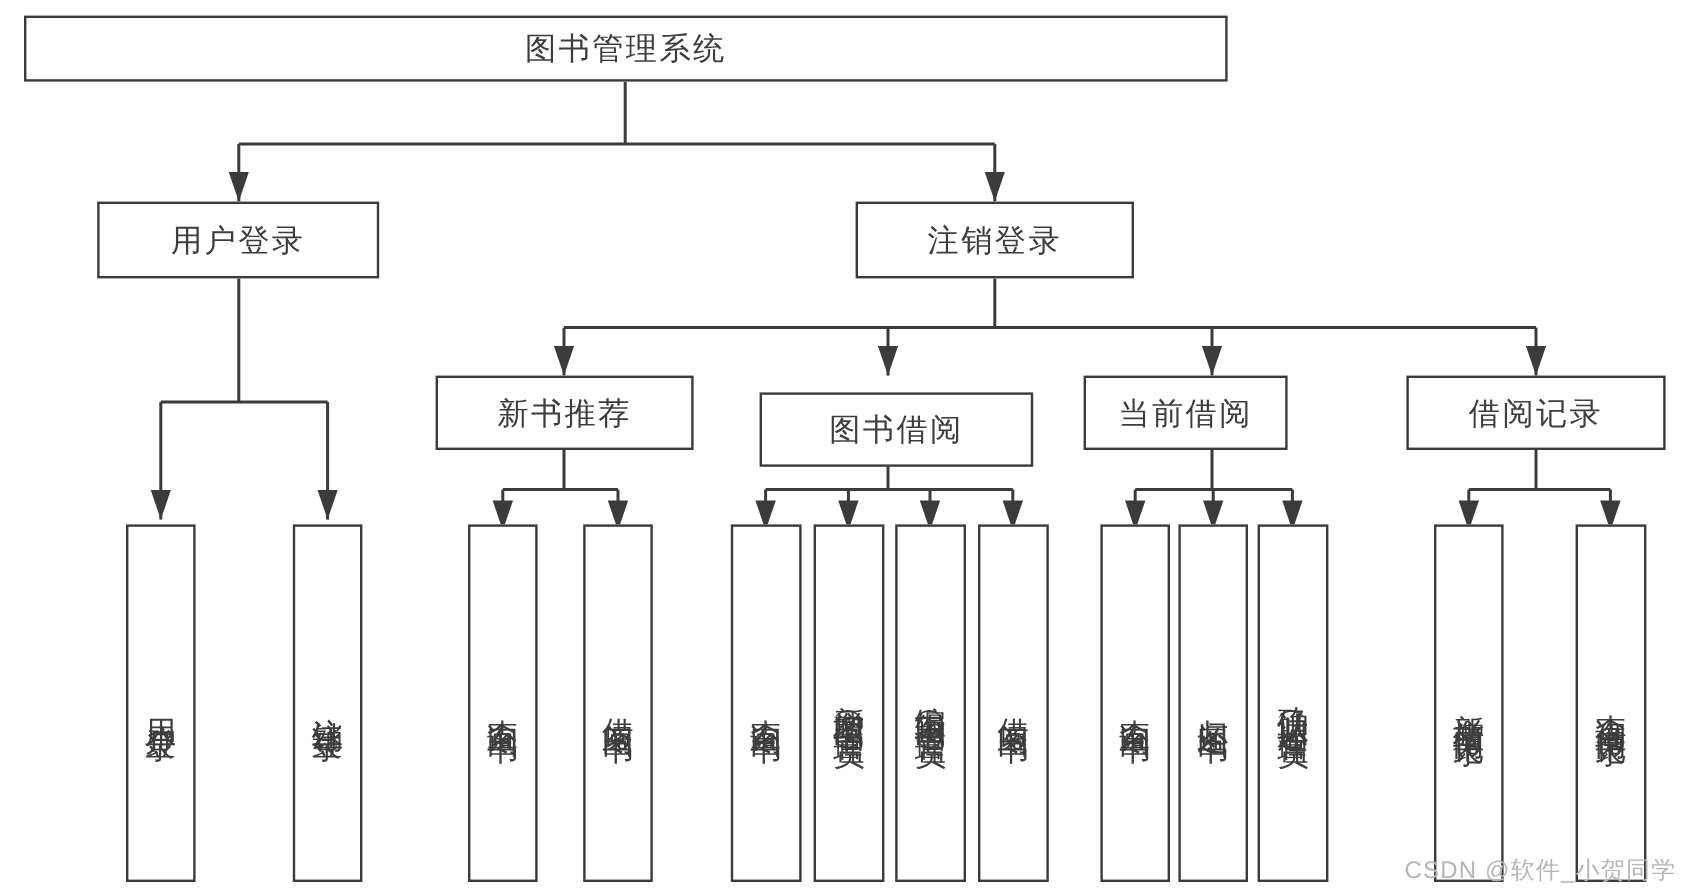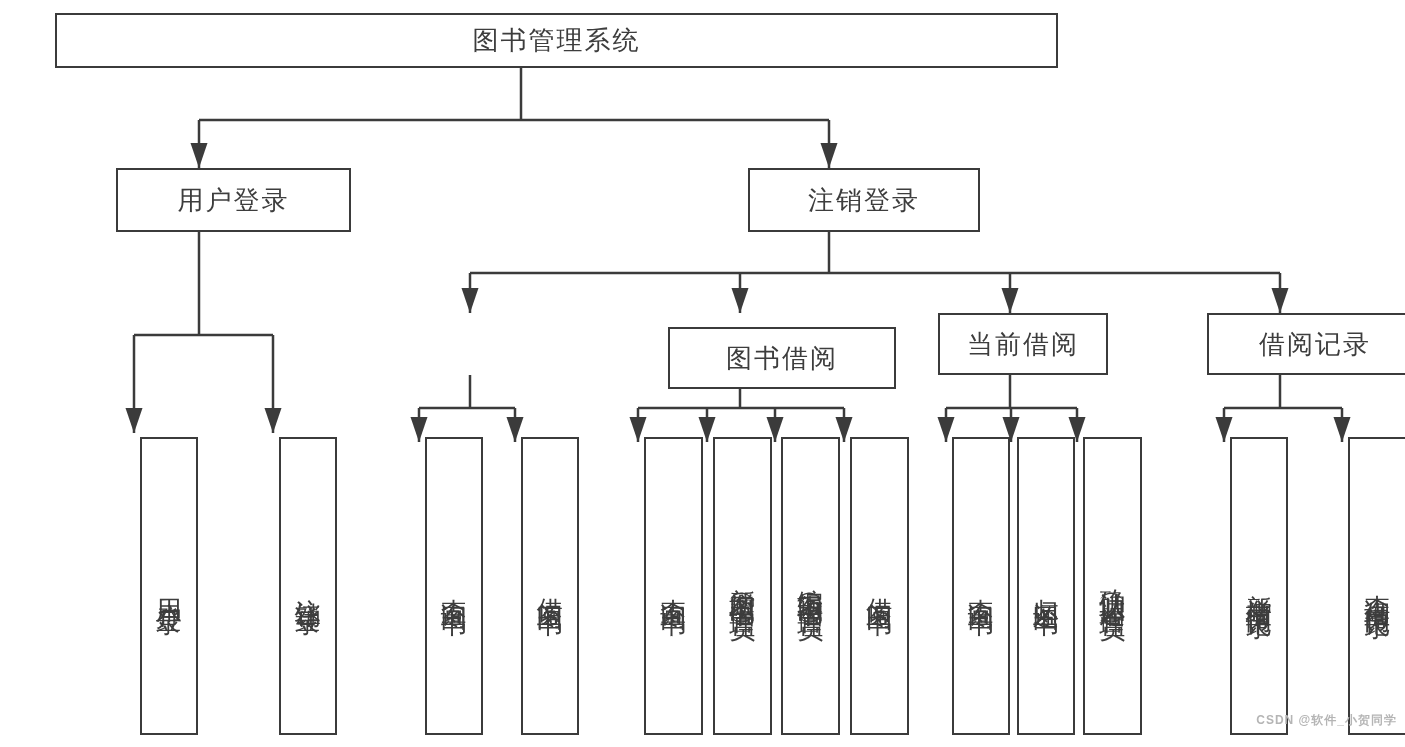--- a/index.html
+++ b/index.html
@@ -13,44 +13,43 @@
   }
   .lines{
     position:absolute;left:0;top:0;width:1405px;height:747px;
     color:var(--line,#3b3b3b);
   }
   .box{
     position:absolute;
     box-sizing:border-box;
     border:2px solid var(--line,#3b3b3b);
     background:#ffffff;
-    display:flex;align-items:center;justify-content:center;margin-left:35px;
+    display:flex;align-items:center;justify-content:center;
   }
   .hlbl{
     font-size:26px;
     letter-spacing:2px;
     white-space:nowrap;
     color:var(--text,#3d3d3d);
   }
   .vbox .vlbl{
     writing-mode:vertical-rl;
     font-size:26px;
     letter-spacing:4px;
     line-height:1.1;
     color:var(--text,#3d3d3d);
   }
   .watermark{
     position:absolute;
     top:712px;right:8px;
-    font-size:12px;
+    font-size:20px;
     letter-spacing:1px;
     color:var(--watermark,#b5b5b5);
     white-space:nowrap;
     z-index:10;
-    font-weight:bold;
   }
 </style>
 </head>
 <body>
 
 <div class="canvas">
 
   <svg class="lines" viewBox="0 0 1405 747" xmlns="http://www.w3.org/2000/svg">
     <defs>
       <marker id="arrow" markerUnits="userSpaceOnUse" markerWidth="26" markerHeight="18" viewBox="0 0 26 18" refX="25" refY="9" orient="auto">
@@ -105,20 +104,23 @@
     <span class="hlbl">图书管理系统</span>
   </div>
 
   <div class="box" style="left:81px;top:168px;width:235px;height:64px">
     <span class="hlbl">用户登录</span>
   </div>
   <div class="box" style="left:713px;top:168px;width:232px;height:64px">
     <span class="hlbl">注销登录</span>
   </div>
 
+  <div class="box" style="left:363px;top:313px;width:215px;height:62px">
+    <span class="hlbl">新书推荐</span>
+  </div>
   <div class="box" style="left:633px;top:327px;width:228px;height:62px">
     <span class="hlbl">图书借阅</span>
   </div>
   <div class="box" style="left:903px;top:313px;width:170px;height:62px">
     <span class="hlbl">当前借阅</span>
   </div>
   <div class="box" style="left:1172px;top:313px;width:216px;height:62px">
     <span class="hlbl">借阅记录</span>
   </div>
 

